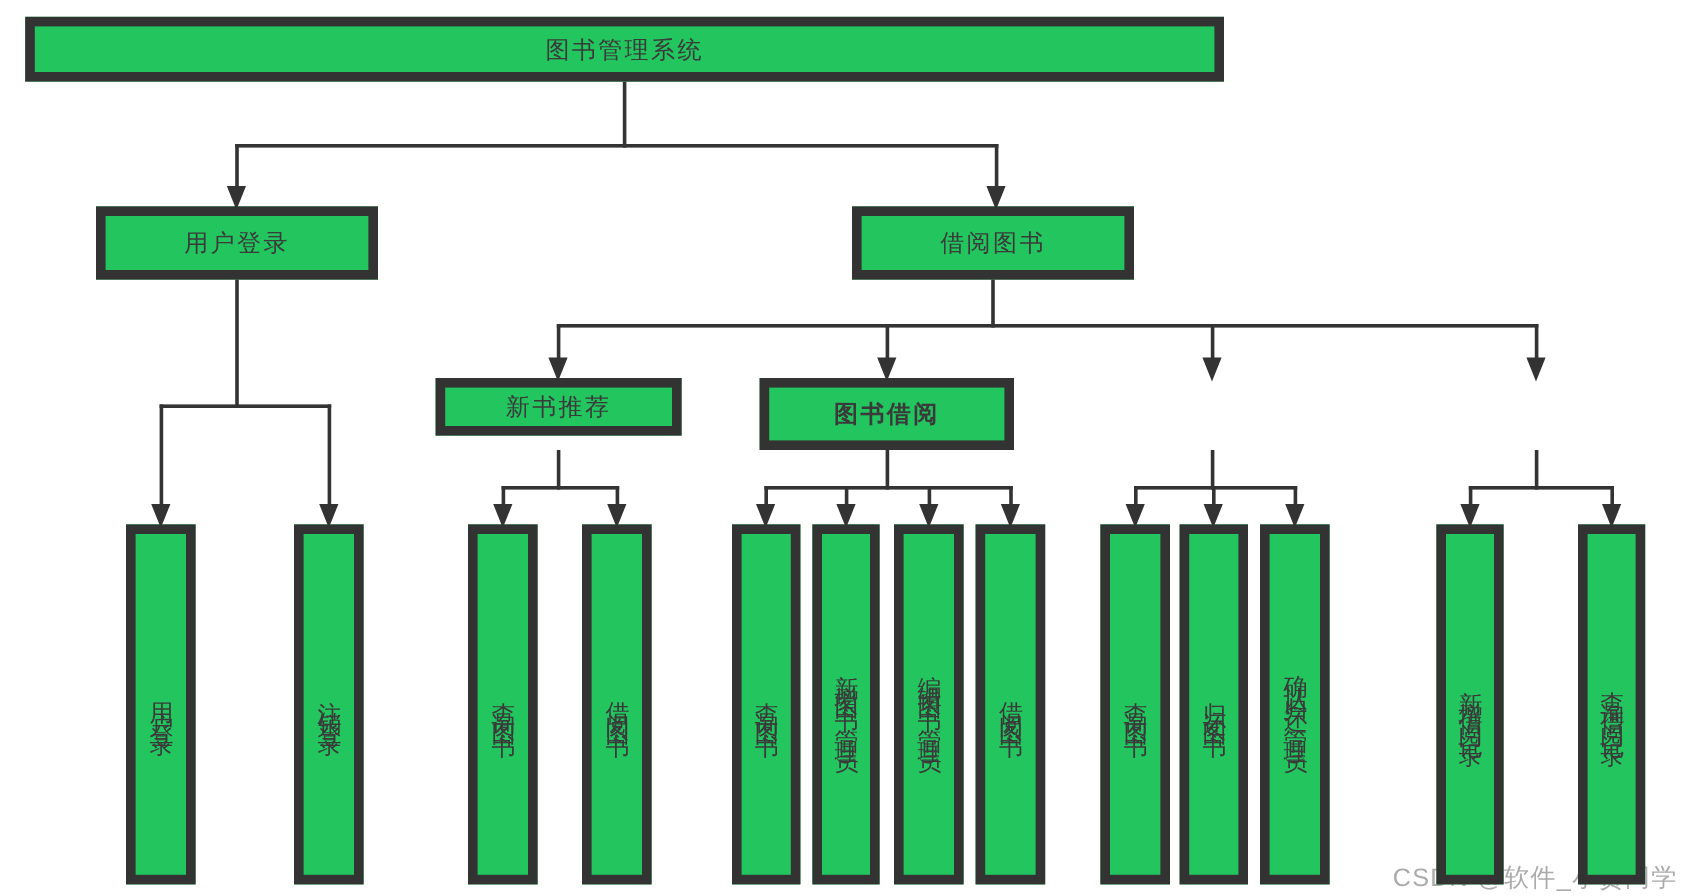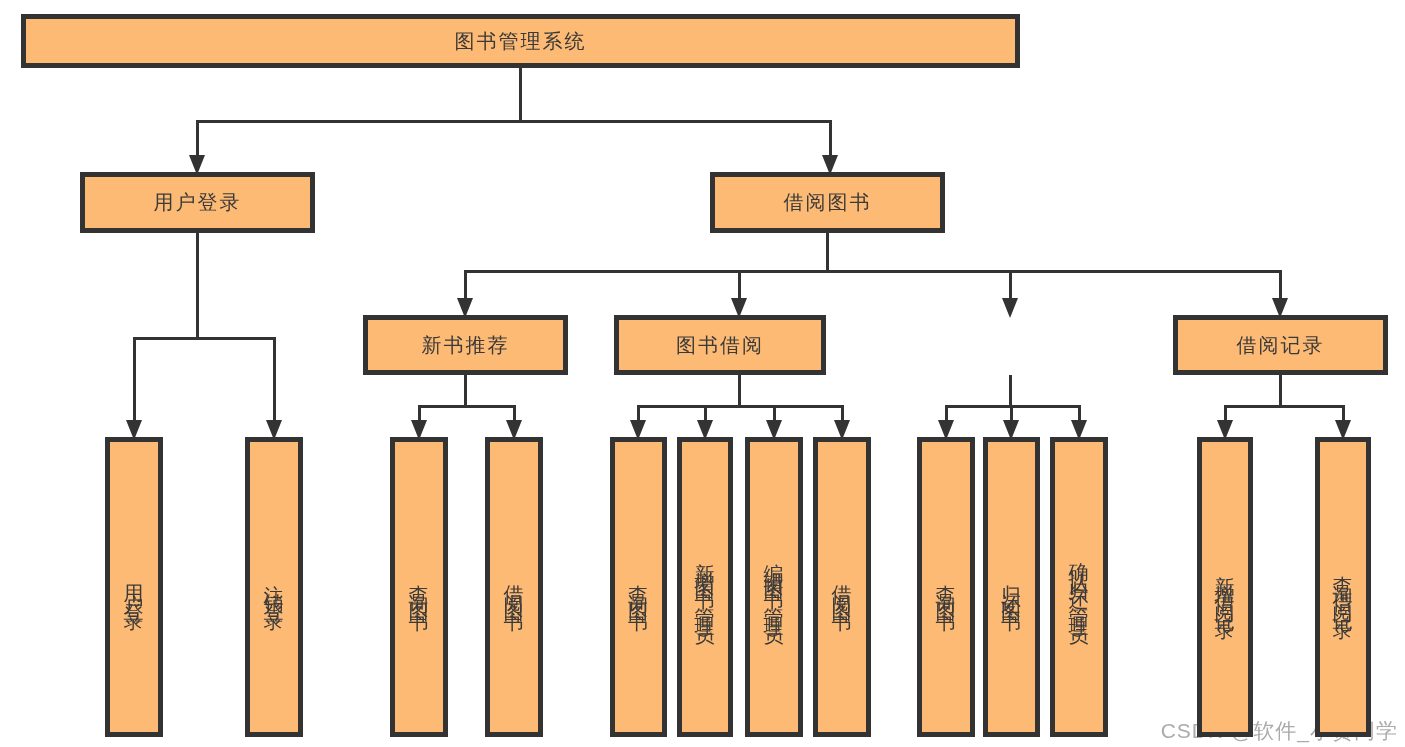--- a/index.html
+++ b/index.html
@@ -10,22 +10,22 @@
     overflow:hidden;
   }
   #canvas {
     position:relative;
     width:1405px; height:747px;
     background:#ffffff;
   }
   .node {
     position:absolute;
     box-sizing:border-box;
-    border:5px solid #1d4ed8;
-    background:#fdba74;
+    border:8px solid #1d4ed8;
+    background:#22c55e;
     display:flex;
     align-items:center;
     justify-content:center;
     color:#333333;
   }
   .node .lbl {
     font-size:20px;
     letter-spacing:2px;
     white-space:nowrap;
     color:#3a3a3a;
@@ -64,28 +64,25 @@
   <div id="watermark">CSDN @软件_小贺同学</div>
 <div class="node" style="left: 21px; top: 14px; width: 999px; height: 54px; border-color: rgb(51, 51, 51);">
       <span class="lbl" style="color: rgb(58, 58, 58);">图书管理系统</span>
     </div>
     <div class="node" style="left: 80px; top: 172px; width: 235px; height: 61px; border-color: rgb(51, 51, 51);">
       <span class="lbl" style="color: rgb(58, 58, 58);">用户登录</span>
     </div>
     <div class="node" style="left: 710px; top: 172px; width: 235px; height: 61px; border-color: rgb(51, 51, 51);">
       <span class="lbl" style="color: rgb(58, 58, 58);">借阅图书</span>
     </div>
-    <div class="node" style="left: 363px; top: 315px; width: 205px; height: 60px; border-color: rgb(51, 51, 51);">
+    <div class="node" style="left: 363px; top: 315px; width: 205px; height: 48px; border-color: rgb(51, 51, 51);">
       <span class="lbl" style="color: rgb(58, 58, 58);">新书推荐</span>
     </div>
-    <div class="node" style="left: 614px; top: 315px; width: 212px; height: 60px; border-color: rgb(51, 51, 51);">
+    <div class="node" style="left: 633px; top: 315px; width: 212px; height: 60px; border-color: rgb(51, 51, 51); font-weight: bold;">
       <span class="lbl" style="color: rgb(58, 58, 58);">图书借阅</span>
-    </div>
-    <div class="node" style="left: 1173px; top: 315px; width: 215px; height: 60px; border-color: rgb(51, 51, 51);">
-      <span class="lbl" style="color: rgb(58, 58, 58);">借阅记录</span>
     </div>
     <div class="node v" style="left: 105px; top: 437px; width: 58px; height: 300px; border-color: rgb(51, 51, 51);">
       <span class="lbl" style="color: rgb(58, 58, 58);">用户登录</span>
     </div>
     <div class="node v" style="left: 245px; top: 437px; width: 58px; height: 300px; border-color: rgb(51, 51, 51);">
       <span class="lbl" style="color: rgb(58, 58, 58);">注销登录</span>
     </div>
     <div class="node v" style="left: 390px; top: 437px; width: 58px; height: 300px; border-color: rgb(51, 51, 51);">
       <span class="lbl" style="color: rgb(58, 58, 58);">查询图书</span>
     </div>

